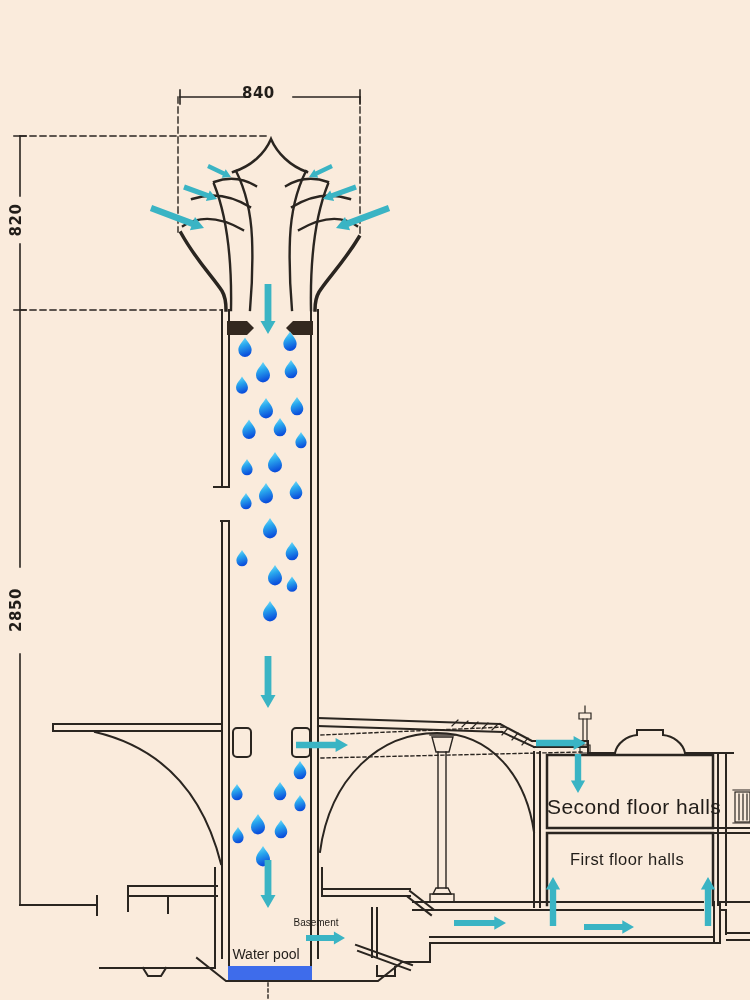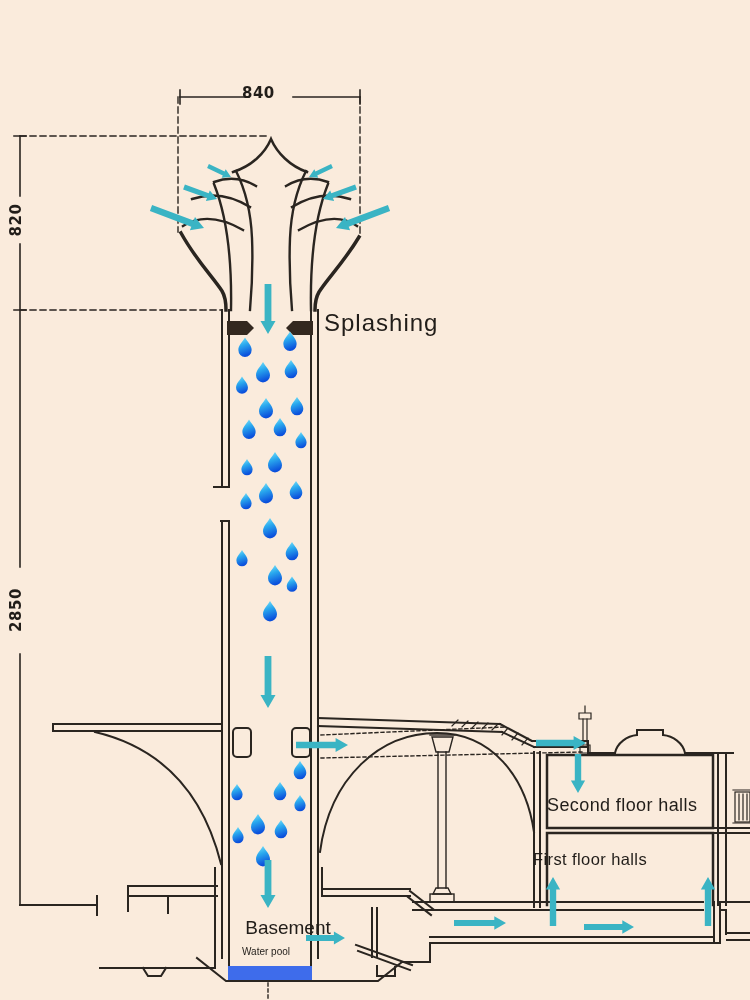--- a/index.html
+++ b/index.html
@@ -11,24 +11,24 @@
   #stage{position:relative;width:750px;height:1000px;background:var(--bg);overflow:hidden;}
   #stage svg{position:absolute;left:0;top:0;}
   .ln{stroke:var(--line);fill:none;stroke-linecap:square;}
   .w2{stroke-width:2px;} .w25{stroke-width:2.5px;} .w35{stroke-width:3.5px;}
   .w24{stroke-width:2.4px;} .w14{stroke-width:1.4px;} .w16{stroke-width:1.6px;}
   .w12{stroke-width:1.2px;}
   .dash{stroke-dasharray:6 4;} .dash2{stroke-dasharray:3 3;}
   .lbl{position:absolute;color:var(--text);white-space:nowrap;}
   .lbl-air{left:381px;top:177px;font-size:31px;letter-spacing:1.5px;}
   .lbl-splash{left:324px;top:309px;font-size:24px;letter-spacing:1px;}
-  .lbl-second{left:547px;top:795px;width:196px;text-align:left;font-size:18px;letter-spacing:.4px;}
-  .lbl-first{left:533px;top:850px;width:166px;font-size:16.5px;letter-spacing:.4px;}
-  .lbl-basement{left:244px;top:917px;width:88px;text-align:center;font-size:19px;}
-  .lbl-pool{left:228px;top:946px;width:76px;text-align:center;font-size:10px;}
+  .lbl-second{left:547px;top:795px;width:168px;text-align:center;font-size:21px;letter-spacing:.4px;}
+  .lbl-first{left:544px;top:850px;width:166px;text-align:center;font-size:16.5px;letter-spacing:.4px;}
+  .lbl-basement{left:228px;top:917px;width:88px;text-align:center;font-size:10px;padding-left:44px;}
+  .lbl-pool{left:228px;top:946px;width:76px;text-align:center;font-size:14px;}
   .dim{font-family:"DejaVu Sans",sans-serif;font-weight:700;font-size:15px;letter-spacing:.5px;color:var(--text);}
   .dim-h{left:242px;top:84px;width:60px;text-align:left;}
   .dim-v{width:60px;text-align:center;transform:rotate(-90deg);}
   .dim-820{left:-14px;top:211px;}
   .dim-2850{left:-14px;top:601px;}
 </style>
 </head>
 <body>
 
 <div id="stage">
@@ -206,21 +206,20 @@
         <polygon points="536.0,746.2 573.6,746.2 573.6,750.1 586.0,743.0 573.6,735.9 573.6,739.8 536.0,739.8" fill="var(--accent)"></polygon>
         <polygon points="574.8,754.0 574.8,780.6 570.9,780.6 578.0,793.0 585.1,780.6 581.2,780.6 581.2,754.0" fill="var(--accent)"></polygon>
         <polygon points="556.2,926.0 556.2,889.4 560.1,889.4 553.0,877.0 545.9,889.4 549.8,889.4 549.8,926.0" fill="var(--accent)"></polygon>
         <polygon points="711.2,926.0 711.2,889.4 715.1,889.4 708.0,877.0 700.9,889.4 704.8,889.4 704.8,926.0" fill="var(--accent)"></polygon>
         <polygon points="454.0,926.1 494.3,926.1 494.3,929.8 506.0,923.0 494.3,916.3 494.3,919.9 454.0,919.9" fill="var(--accent)"></polygon>
         <polygon points="584.0,930.1 622.3,930.1 622.3,933.8 634.0,927.0 622.3,920.3 622.3,923.9 584.0,923.9" fill="var(--accent)"></polygon>
         <polygon points="306.0,940.9 333.9,940.9 333.9,944.4 345.0,938.0 333.9,931.6 333.9,935.1 306.0,935.1" fill="var(--accent)"></polygon>
       </g>
   </svg>
 
-  <div class="lbl lbl-splash">Splashing</div>
   <div class="lbl lbl-second">Second floor halls</div>
   <div class="lbl lbl-first">First floor halls</div>
   <div class="lbl lbl-basement">Basement</div>
   <div class="lbl lbl-pool">Water pool</div>
   <div class="lbl dim dim-h">840</div>
   <div class="lbl dim dim-v dim-820">820</div>
   <div class="lbl dim dim-v dim-2850">2850</div>
 </div>
 
 </body></html>

